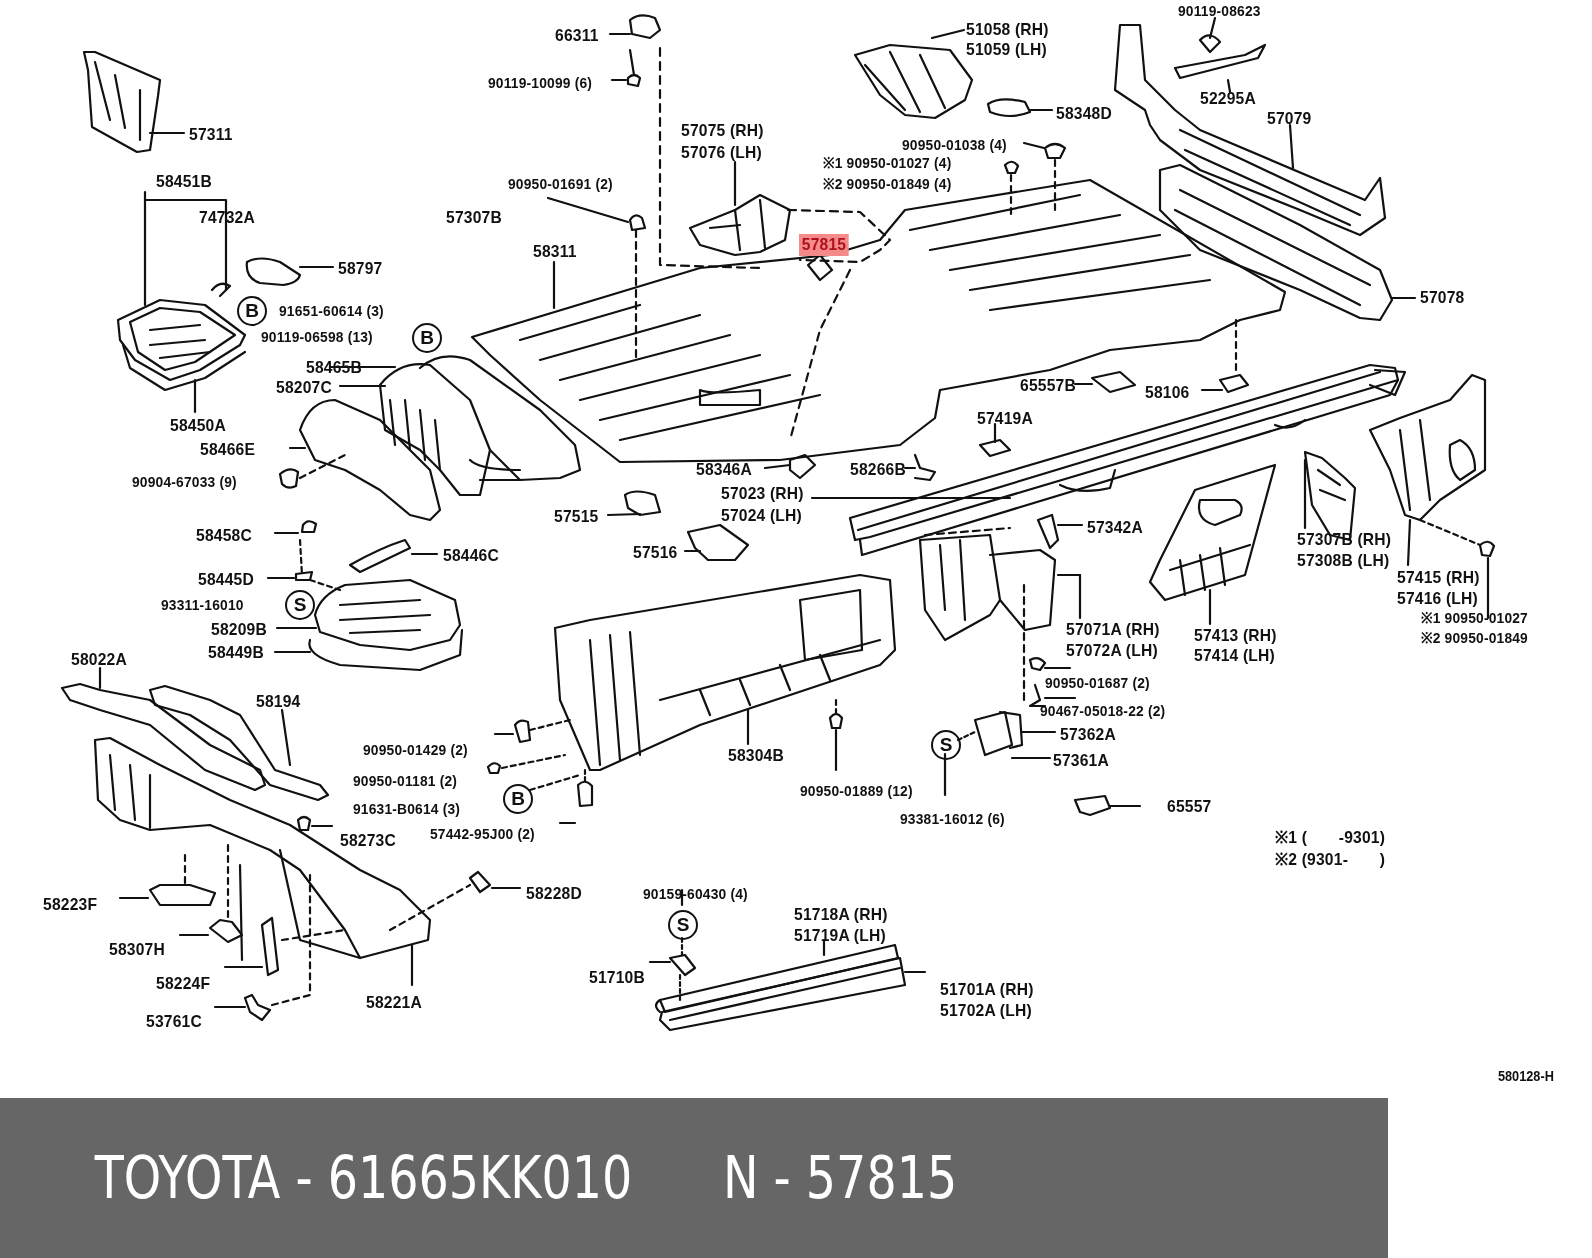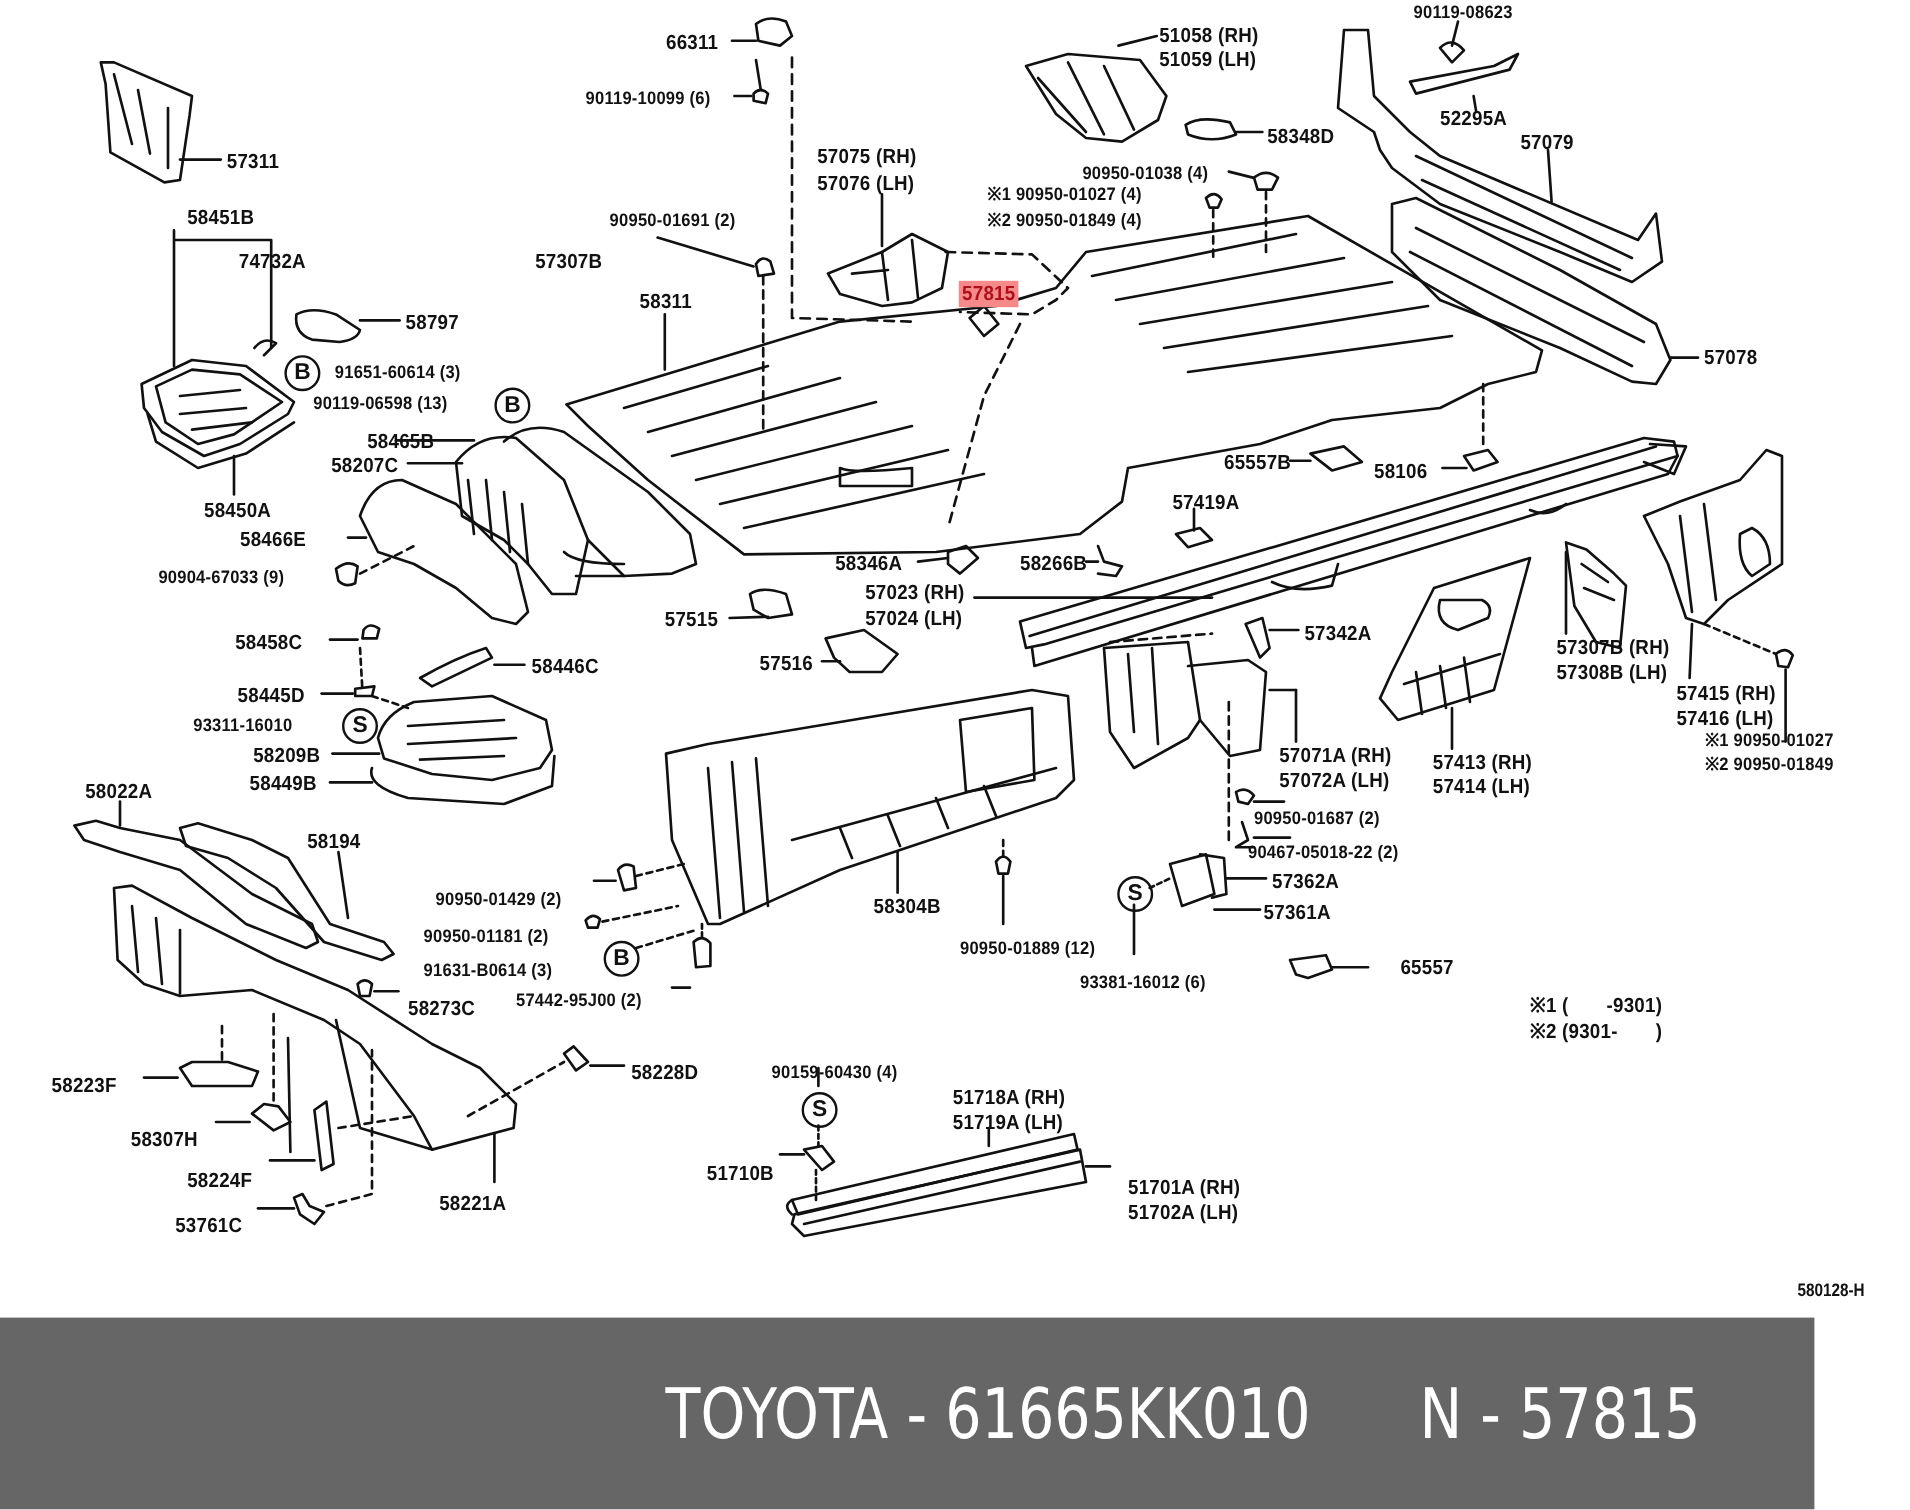--- a/index.html
+++ b/index.html
@@ -3,21 +3,21 @@
 <meta charset="utf-8">
 <style>
   html,body{margin:0;padding:0;background:#ffffff;}
   body{width:1592px;height:1258px;position:relative;overflow:hidden;font-family:"Liberation Sans","DejaVu Sans",sans-serif;}
   #diagram{position:absolute;left:0;top:0;width:1592px;height:1098px;background:#ffffff;}
   #art{position:absolute;left:0;top:0;}
   .lbl{position:absolute;font-family:"Liberation Sans Narrow","Liberation Sans",sans-serif;font-weight:bold;font-size:17px;line-height:20px;color:#111;white-space:nowrap;transform:scaleX(0.92);transform-origin:left top;letter-spacing:0.2px;}
   .lbl.sm{font-size:15px;line-height:19px;}
   .lbl.hl{background:#f48a8a;color:#b0101a;padding:1px 3px;}
   .circ{position:absolute;width:26px;height:26px;border:2px solid #111;border-radius:50%;font-weight:bold;font-size:19px;line-height:26px;text-align:center;color:#111;box-sizing:content-box;}
-  #footer{position:absolute;left:0;top:1098px;width:1512px;height:160px;background:#666666;display:flex;align-items:center;justify-content:flex-end;}
+  #footer{position:absolute;left:0;top:1098px;width:1388px;height:160px;background:#666666;display:flex;align-items:center;justify-content:flex-start;}
   #footer-text{color:#ffffff;font-family:"DejaVu Sans","Liberation Sans",sans-serif;font-size:58px;letter-spacing:0px;transform:scaleX(0.82);white-space:pre;}
   .diag-code{position:absolute;right:38px;top:1067px;font-weight:bold;font-size:15px;color:#111;transform:scaleX(0.85);transform-origin:right top;}
 </style>
 </head>
 <body>
 
 <div id="diagram">
   <svg id="art" width="1592" height="1098" viewBox="0 0 1592 1098" fill="none" stroke="#111" stroke-width="2.2" stroke-linejoin="round" stroke-linecap="round">
 
     <g>

